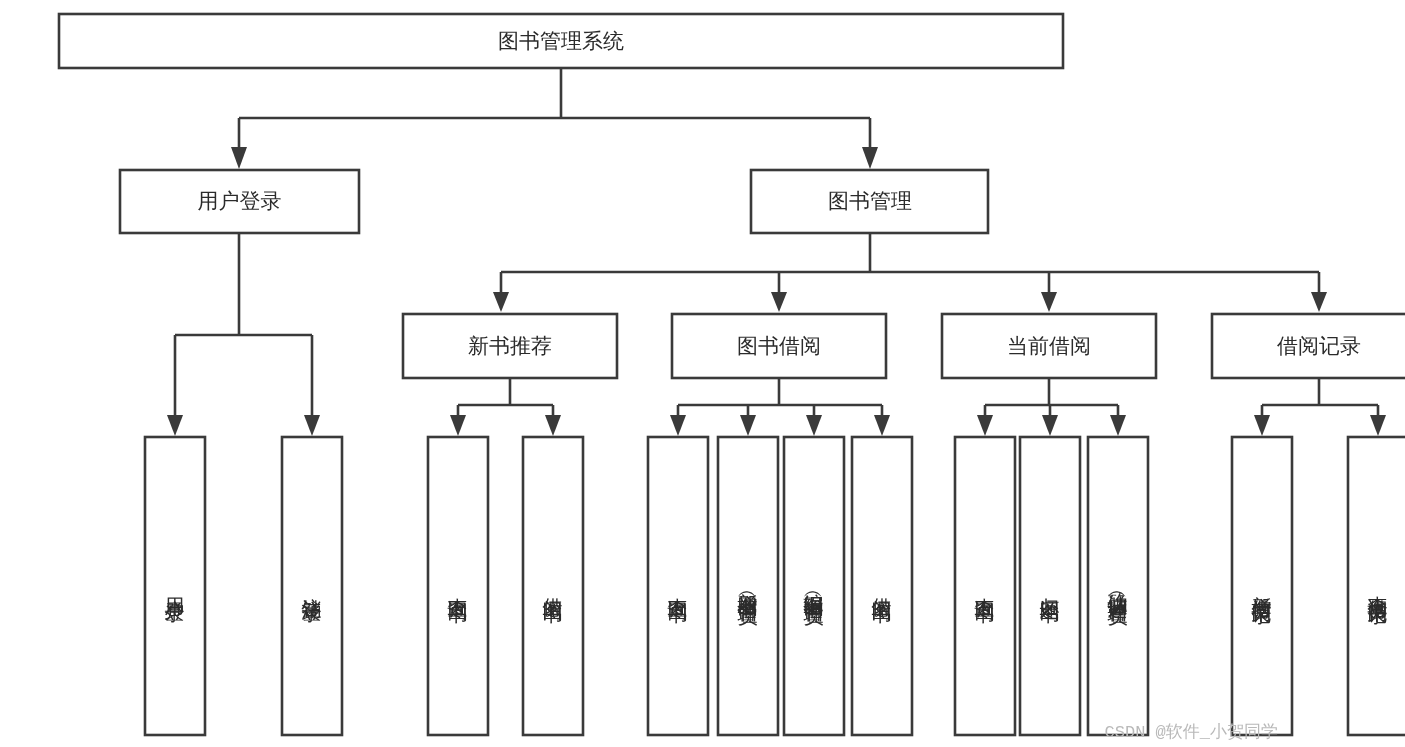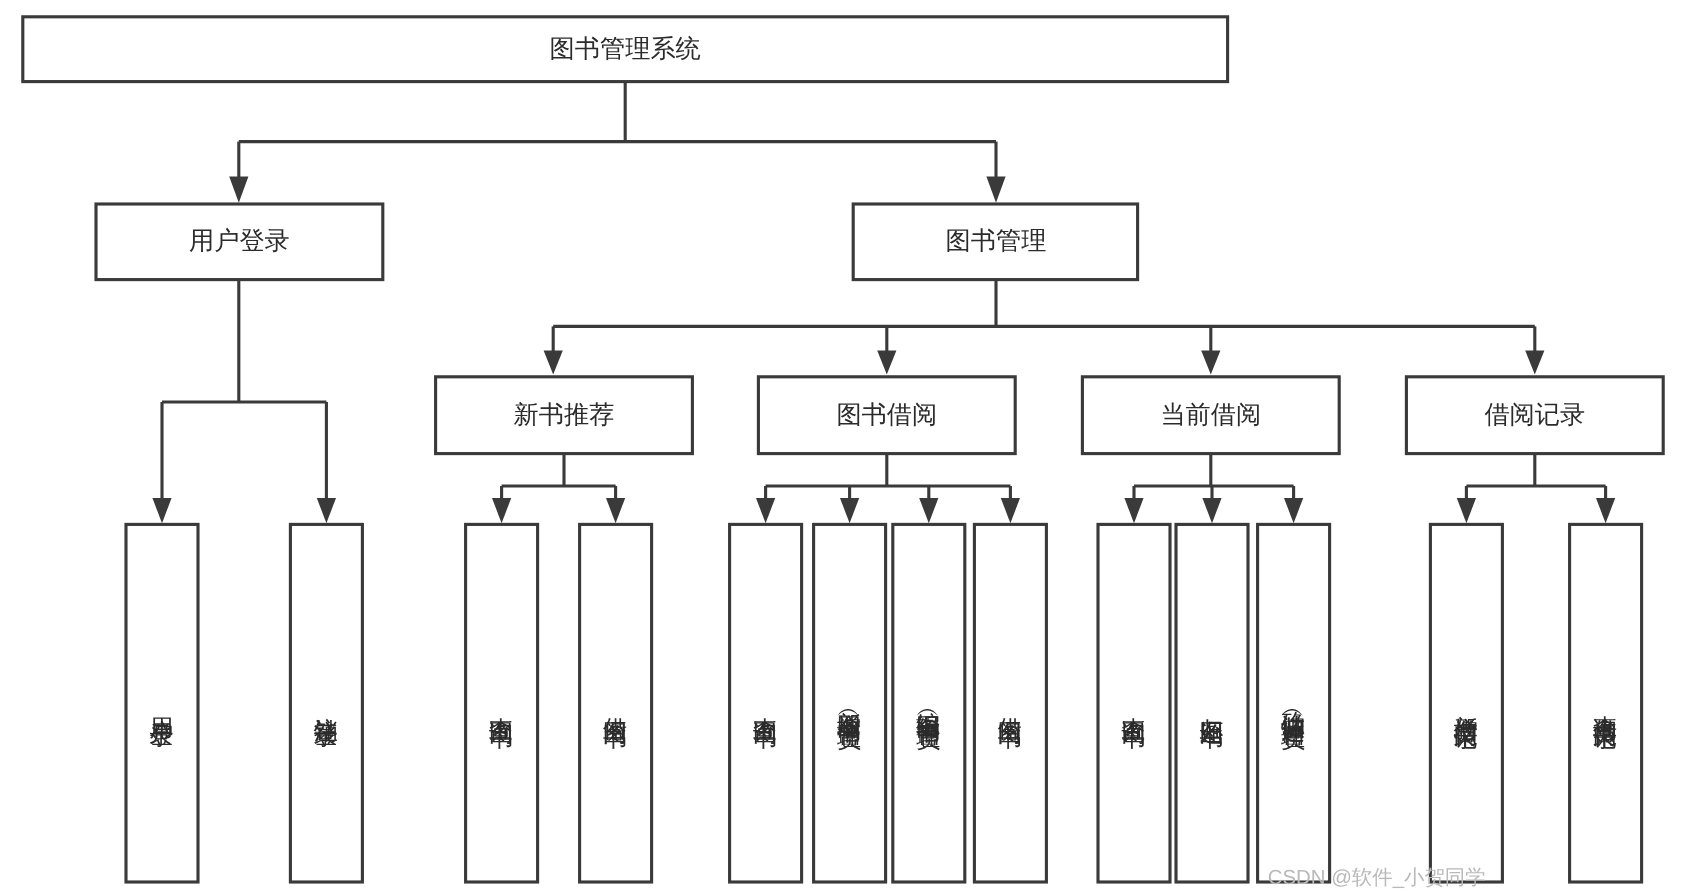--- a/index.html
+++ b/index.html
@@ -10,20 +10,21 @@
   body {
     width: 1405px;
     height: 747px;
     font-family: "DejaVu Sans", "Liberation Sans", sans-serif;
     overflow: hidden;
   }
   #diagram-root {
     position: relative;
     width: 1246px;
     height: 747px;
+    margin-left: 40px;
   }
   svg#flow {
     position: absolute;
     top: 0;
     left: 0;
     width: 1405px;
     height: 747px;
   }
   .node-box {
     fill: #ffffff;
@@ -54,21 +55,21 @@
     writing-mode: vertical-rl;
     text-orientation: upright;
     letter-spacing: 2px;
     dominant-baseline: central;
     text-anchor: middle;
   }
   .watermark {
     position: absolute;
     right: 8px;
     bottom: 4px;
-    font-family: Liberation Sans, sans-serif;
+    font-family: Liberation Mono, monospace;
     font-size: 17px;
     color: #b9b9b9;
     white-space: nowrap;
     user-select: none;
   }
 </style>
 </head>
 <body>
 
 <div id="diagram-root">

